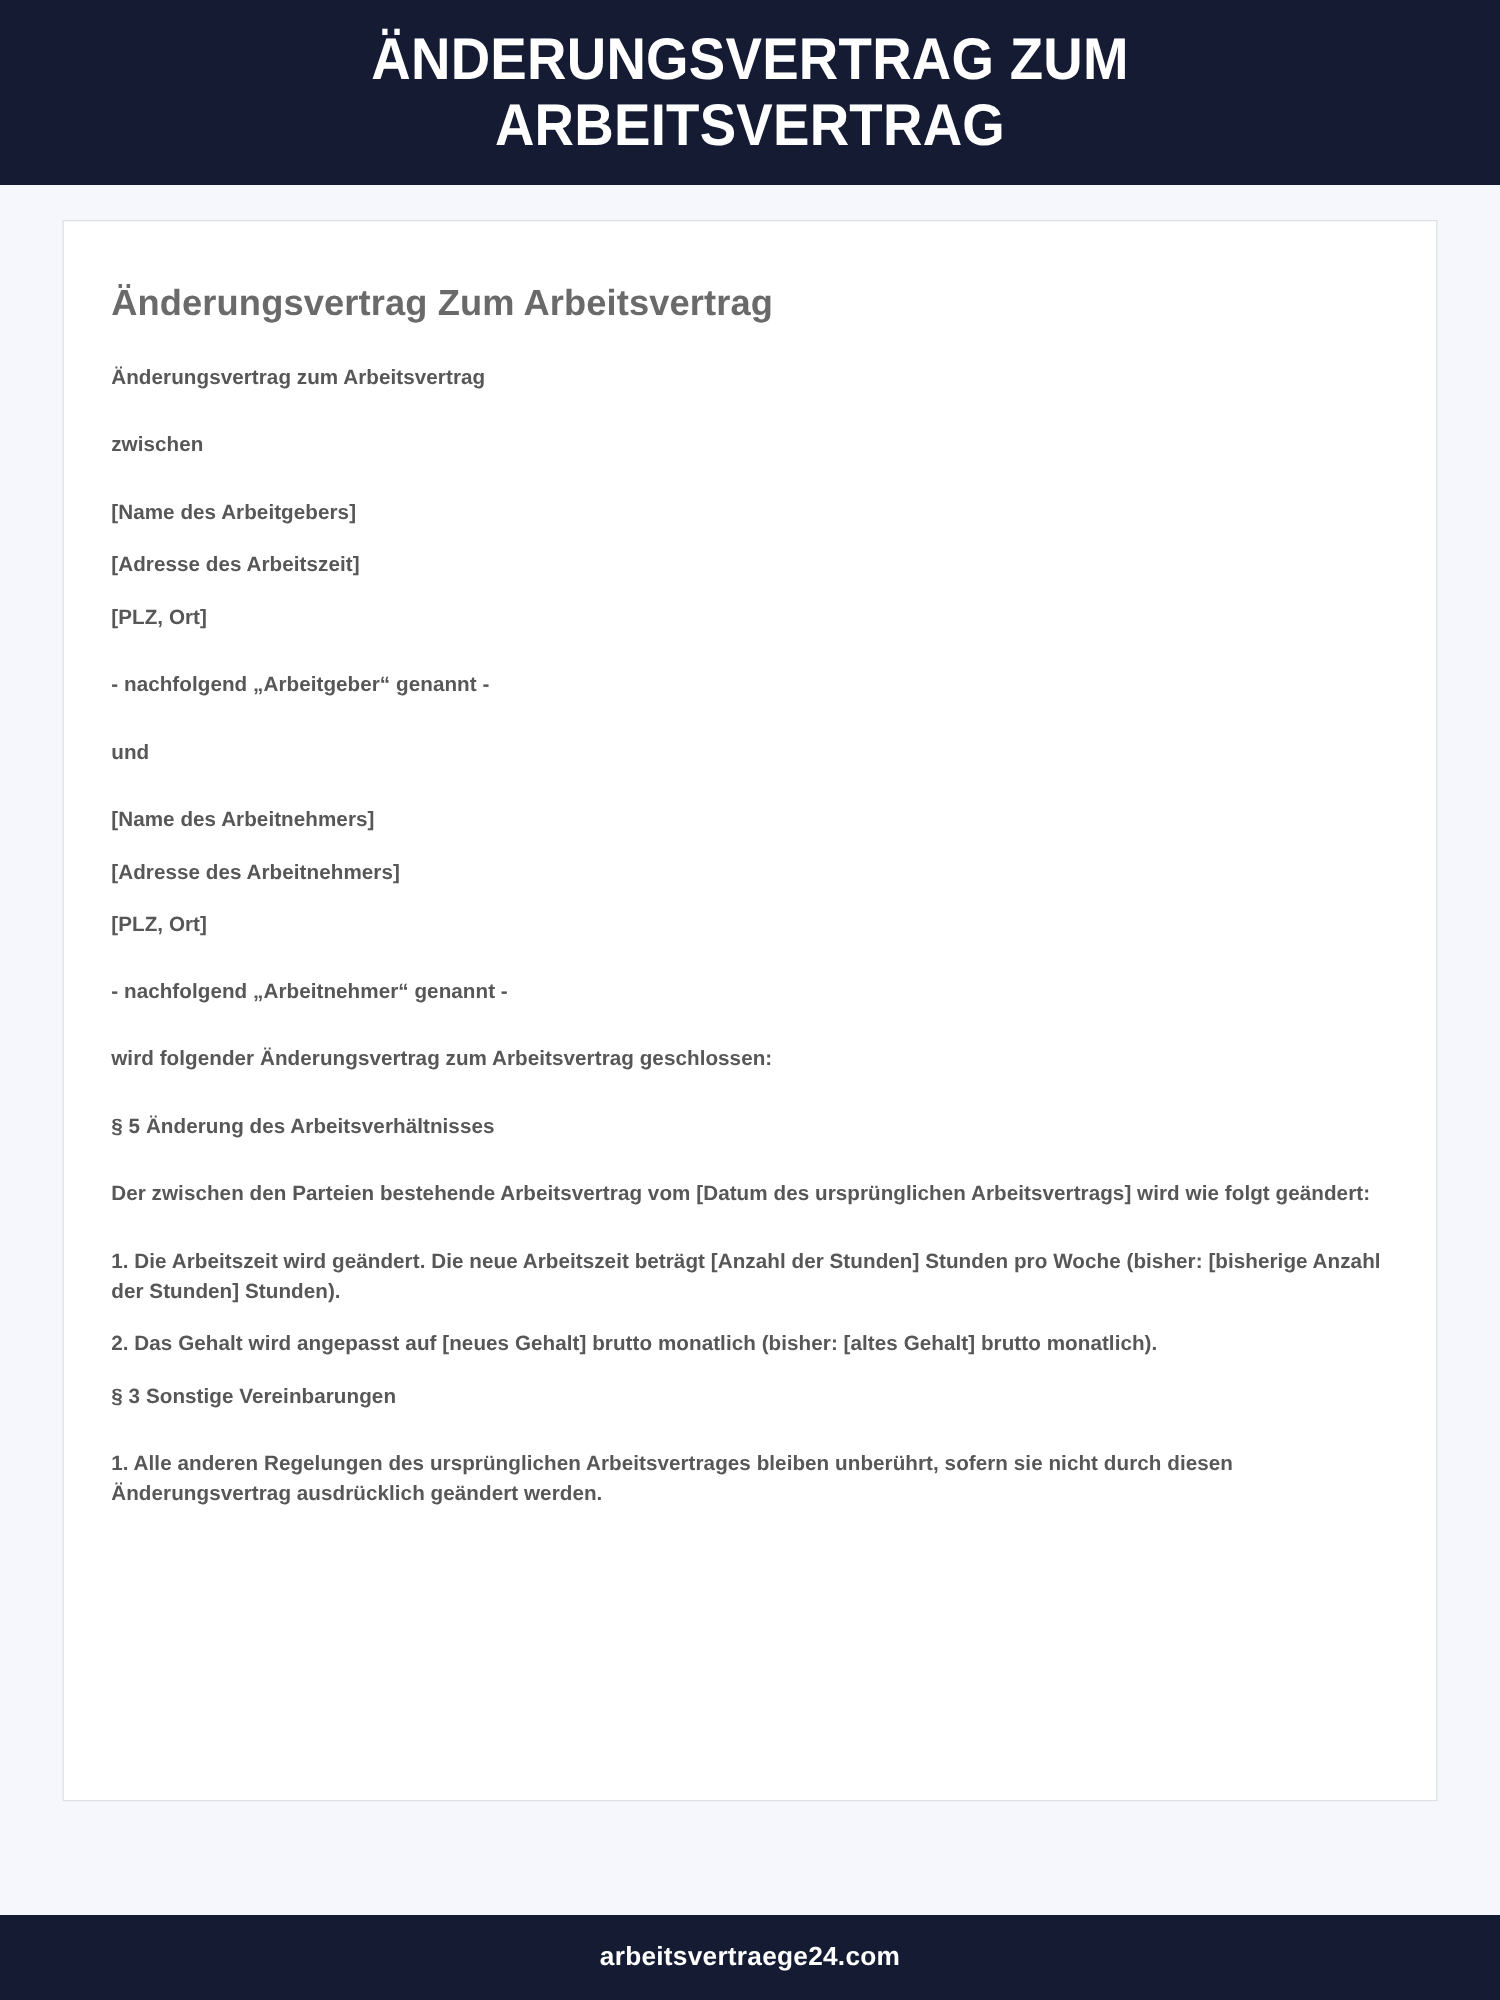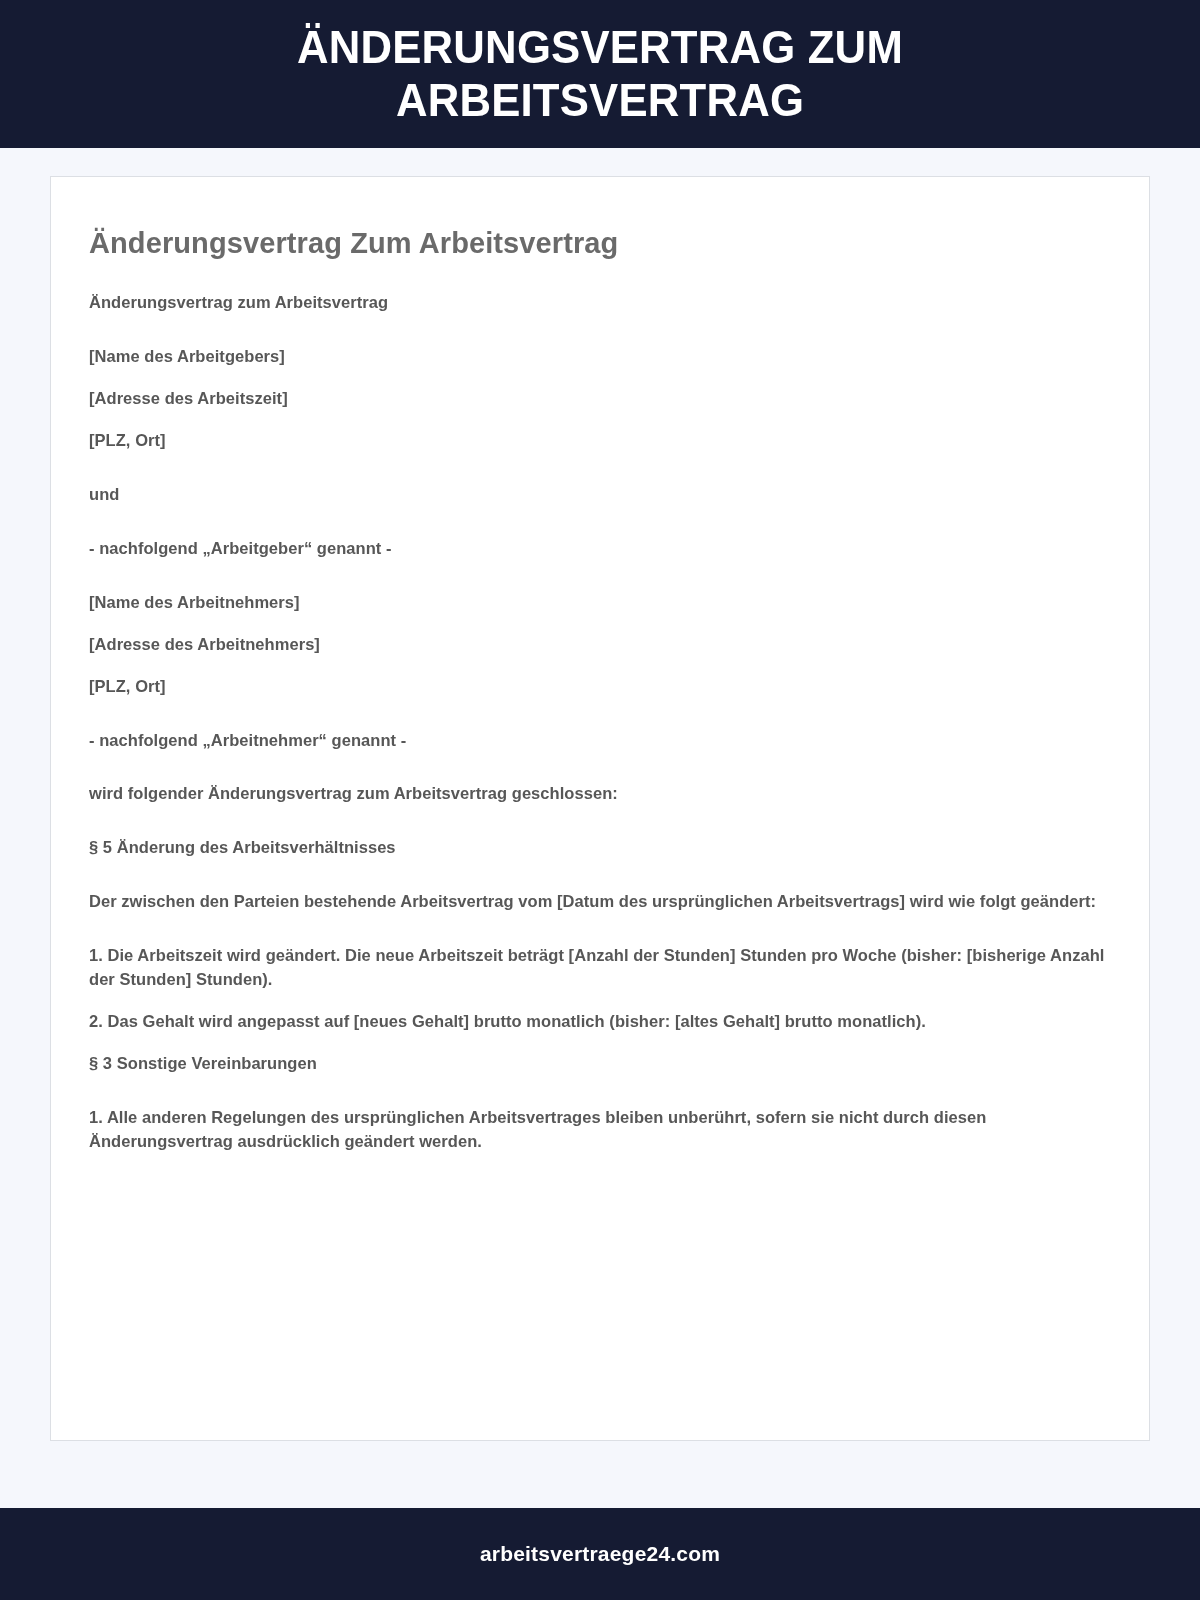--- a/index.html
+++ b/index.html
@@ -81,21 +81,21 @@
     margin-bottom: 18px;
   }
   .para.gap-lg {
     margin-bottom: 30px;
   }
 
   
   .site-footer {
     background: #151b33;
     width: 100%;
-    height: 92px;
+    height: 68px;
     display: flex;
     align-items: center;
     justify-content: center;
     margin-top: 28px;
   }
   .footer-text {
     color: #ffffff;
     font-size: 21px;
     font-weight: bold;
     letter-spacing: 0.2px;
@@ -106,25 +106,26 @@
 
 <header class="top-banner">
   <h1 class="banner-title">ÄNDERUNGSVERTRAG ZUM ARBEITSVERTRAG</h1>
 </header>
 
 <main class="page-area">
   <article class="doc-card">
     <h2 class="doc-heading">Änderungsvertrag Zum Arbeitsvertrag</h2>
     <div class="doc-body">
         <p class="para gap-lg">Änderungsvertrag zum Arbeitsvertrag</p>
+        <p class="para gap-lg">zwischen</p>
         <p class="para tight">[Name des Arbeitgebers]</p>
         <p class="para tight">[Adresse des Arbeitszeit]</p>
         <p class="para gap-lg">[PLZ, Ort]</p>
+        <p class="para gap-lg">- nachfolgend „Arbeitgeber“ genannt -</p>
         <p class="para gap-lg">und</p>
-        <p class="para gap-lg">- nachfolgend „Arbeitgeber“ genannt -</p>
         <p class="para tight">[Name des Arbeitnehmers]</p>
         <p class="para tight">[Adresse des Arbeitnehmers]</p>
         <p class="para gap-lg">[PLZ, Ort]</p>
         <p class="para gap-lg">- nachfolgend „Arbeitnehmer“ genannt -</p>
         <p class="para gap-lg">wird folgender Änderungsvertrag zum Arbeitsvertrag geschlossen:</p>
         <p class="para gap-lg">§ 5 Änderung des Arbeitsverhältnisses</p>
         <p class="para gap-lg">Der zwischen den Parteien bestehende Arbeitsvertrag vom [Datum des ursprünglichen Arbeitsvertrags] wird wie folgt geändert:</p>
         <p class="para tight">1. Die Arbeitszeit wird geändert. Die neue Arbeitszeit beträgt [Anzahl der Stunden] Stunden pro Woche (bisher: [bisherige Anzahl der Stunden] Stunden).</p>
         <p class="para tight">2. Das Gehalt wird angepasst auf [neues Gehalt] brutto monatlich (bisher: [altes Gehalt] brutto monatlich).</p>
         <p class="para gap-lg">§ 3 Sonstige Vereinbarungen</p>

